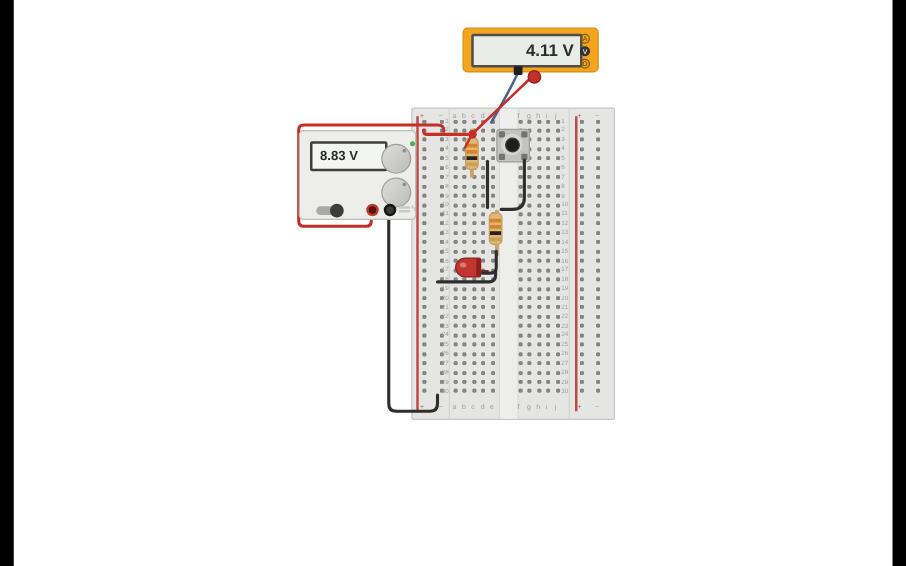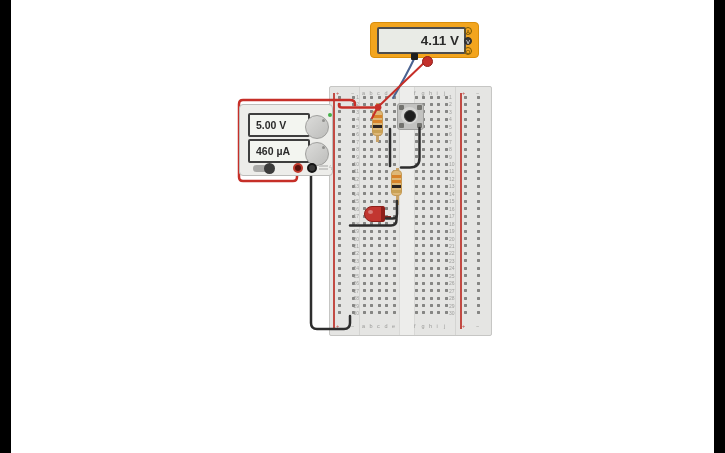--- a/index.html
+++ b/index.html
@@ -638,22 +638,21 @@
   <div id="mm-display" class="abs">4.11 V</div>
 
 <div class="mm-btn abs" style="top: 4px;">A</div>
     <div class="mm-btn abs sel" style="top: 14px;">V</div>
     <div class="mm-btn abs" style="top: 24px;">Ω</div>
   </div>
 <div id="mm-probe-black" class="abs"></div>
 <div id="mm-probe-red" class="abs"></div>
 
 <div id="psu" class="abs">
-  <div class="psu-display abs" style="top:8px">5.00 V</div>
-  <div class="psu-display abs" style="top:34px">460 µA</div>
+  <div class="psu-display abs" style="top:8px">8.83 V</div>
   <div class="knob abs" style="top:10px"></div>
   <div class="knob abs" style="top:37px"></div>
   <div id="psu-led" class="abs" style="background: rgb(68, 176, 74);"></div>
   <div id="psu-toggle-track" class="abs"></div>
   <div id="psu-toggle-knob" class="abs"></div>
   <div id="psu-term-red" class="terminal abs"></div>
   <div id="psu-term-black" class="terminal abs"></div>
   <div class="psu-mark abs" style="top:60px"></div>
   <div class="psu-mark abs" style="top:63px"></div>
   <div id="psu-bolt" class="abs">ϟ</div>

